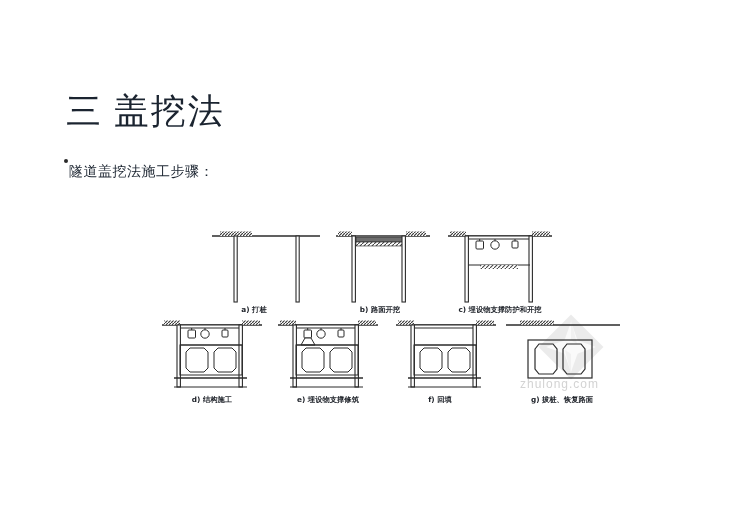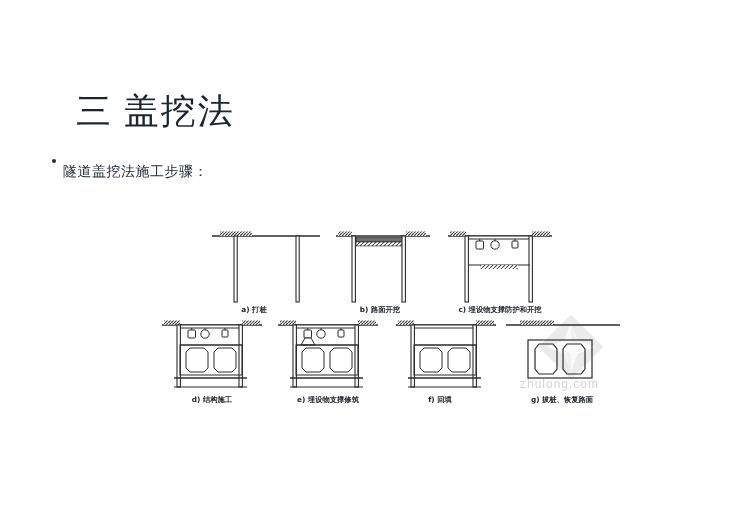--- a/index.html
+++ b/index.html
@@ -11,38 +11,38 @@
     width: 745px;
     height: 524px;
     position: relative;
     overflow: hidden;
     font-family: "Liberation Sans", "DejaVu Sans", sans-serif;
   }
 
   
   #slide-title {
     position: absolute;
-    left: 76px;
+    left: 66px;
     top: 88px;
     font-family: "Liberation Serif", "DejaVu Serif", serif;
     font-size: 35px;
     font-weight: 400;
     color: #1b2430;
     letter-spacing: 2px;
     white-space: nowrap;
   }
 
   
   #bullet-row {
     position: absolute;
-    left: 52px;
+    left: 64px;
     top: 163px;
     display: flex;
     align-items: flex-start;
-    gap: 7px;
+    gap: 1px;
   }
   #bullet-dot {
     width: 4px;
     height: 4px;
     background: #2a2a2a;
     border-radius: 50%;
     position: relative;
     top: -4px;
     flex: 0 0 auto;
   }

